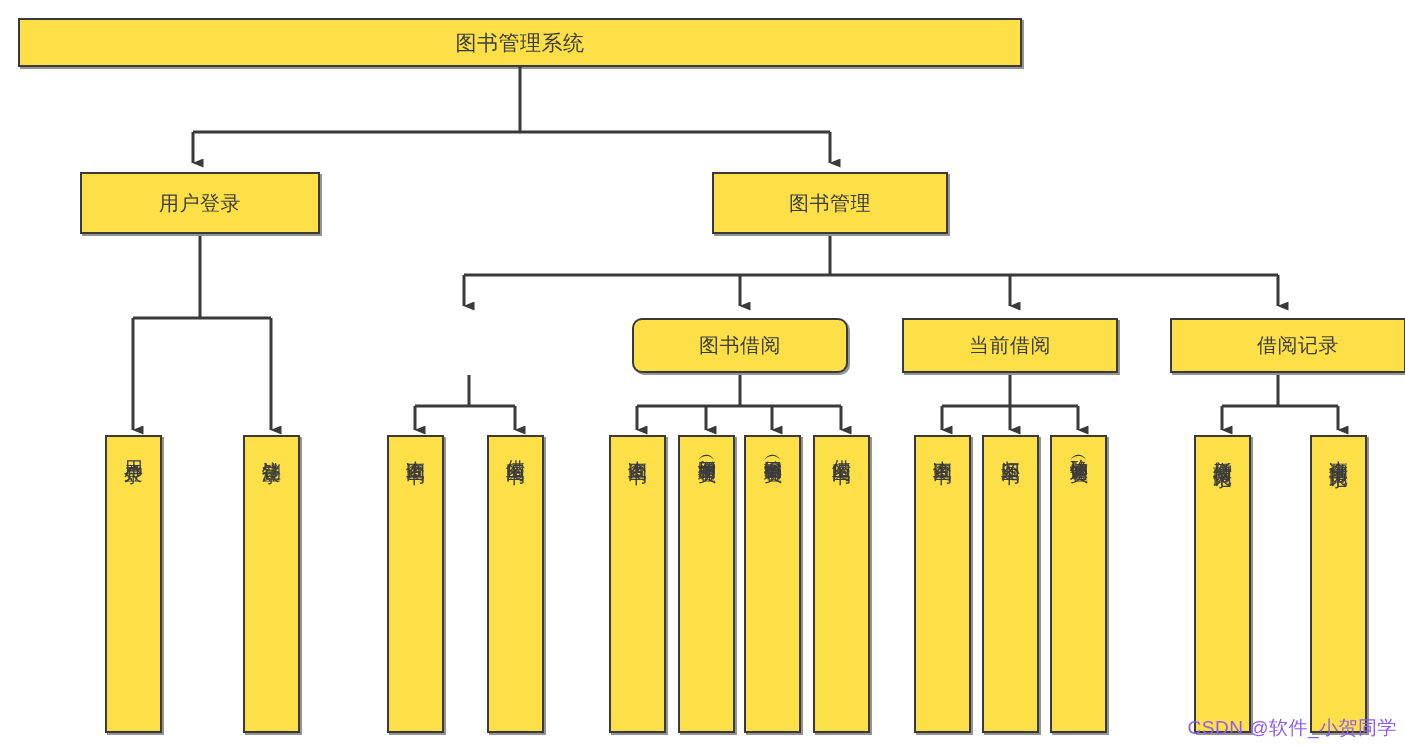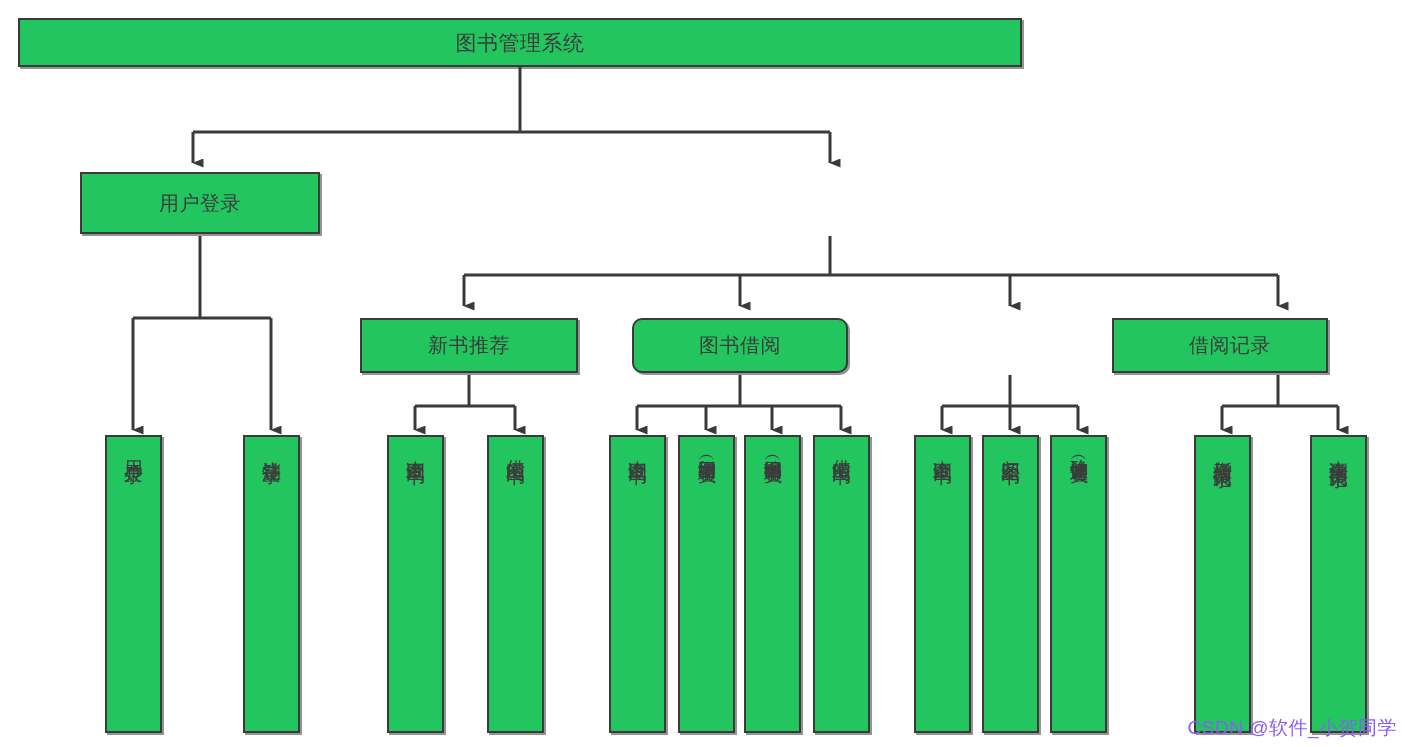--- a/index.html
+++ b/index.html
@@ -20,21 +20,21 @@
   #edges {
     position: absolute;
     left: 0;
     top: 0;
     width: 1405px;
     height: 747px;
   }
   .node {
     position: absolute;
     box-sizing: border-box;
-    background: #22c55e;
+    background: #fde047;
     border: 2px solid #3a3a3a;
     box-shadow: 2px 2px 0 0 rgba(60,60,60,0.55);
     display: flex;
     align-items: center;
     justify-content: center;
     color: #3c3c3c;
     z-index: 3;
   }
   .node .lbl {
     display: block;
@@ -132,28 +132,31 @@
     </g>
   </svg>
 
   <div class="node node-root" style="left:18px; top:18px; width:1004px; height:49px;">
     <span class="lbl">图书管理系统</span>
   </div>
 
   <div class="node node-l2" style="left:80px; top:172px; width:240px; height:62px;">
     <span class="lbl">用户登录</span>
   </div>
-
-  <div class="node node-l3" style="left:360px; top:318px; width:218px; height:55px;">
-    <span class="lbl">新书推荐</span>
-  </div>
+  <div class="node node-l2" style="left:712px; top:172px; width:236px; height:62px;">
+    <span class="lbl">图书管理</span>
+  </div>
+
   <div class="node node-l3" style="left:632px; top:318px; width:216px; height:55px;border-radius:10px;">
     <span class="lbl">图书借阅</span>
   </div>
-  <div class="node node-l3" style="left:1112px; top:318px; width:216px; height:55px;padding-left:20px;">
+  <div class="node node-l3" style="left:902px; top:318px; width:216px; height:55px;">
+    <span class="lbl">当前借阅</span>
+  </div>
+  <div class="node node-l3" style="left:1170px; top:318px; width:236px; height:55px;padding-left:20px;">
     <span class="lbl">借阅记录</span>
   </div>
 
   <div class="node node-leaf" style="left:105px; top:435px; width:57px; height:298px;">
     <span class="lbl">用户登录</span>
   </div>
   <div class="node node-leaf" style="left:243px; top:435px; width:57px; height:298px;">
     <span class="lbl">注销登录</span>
   </div>
 

